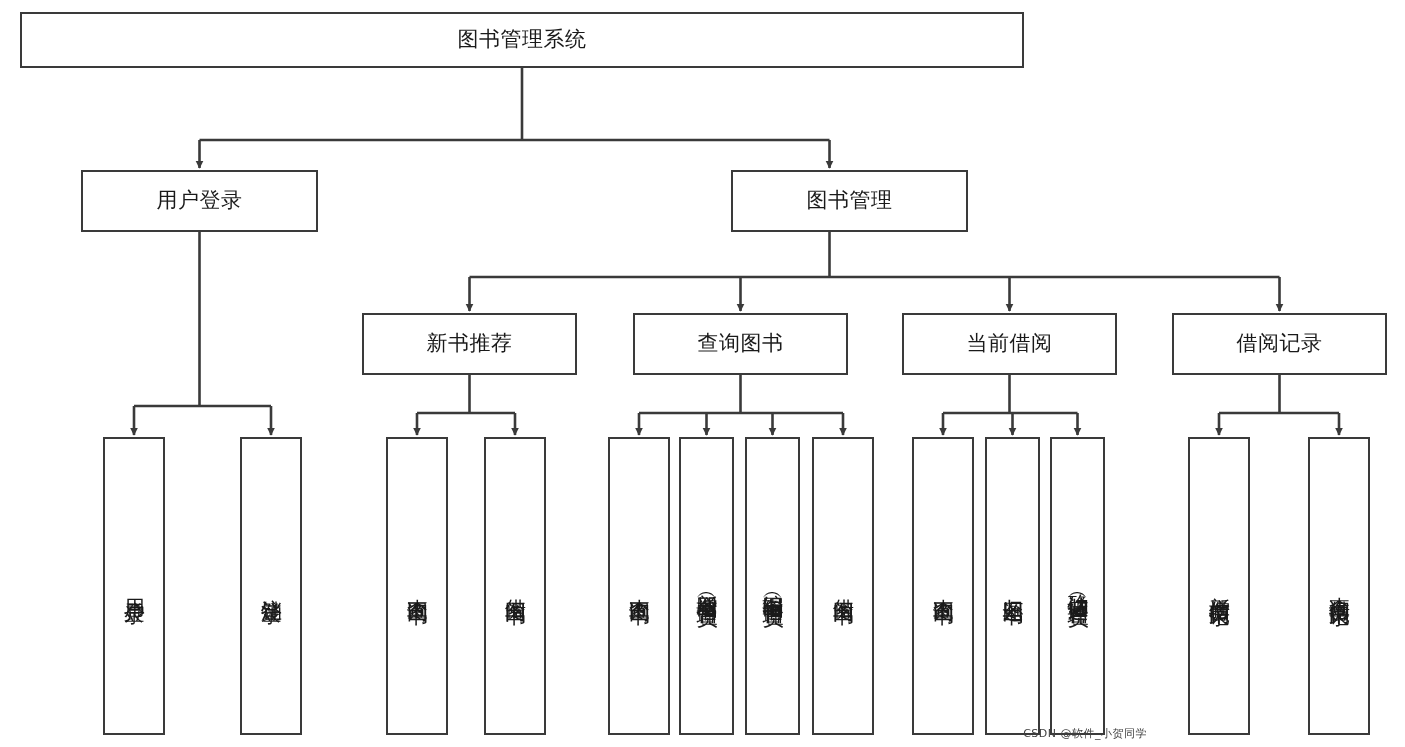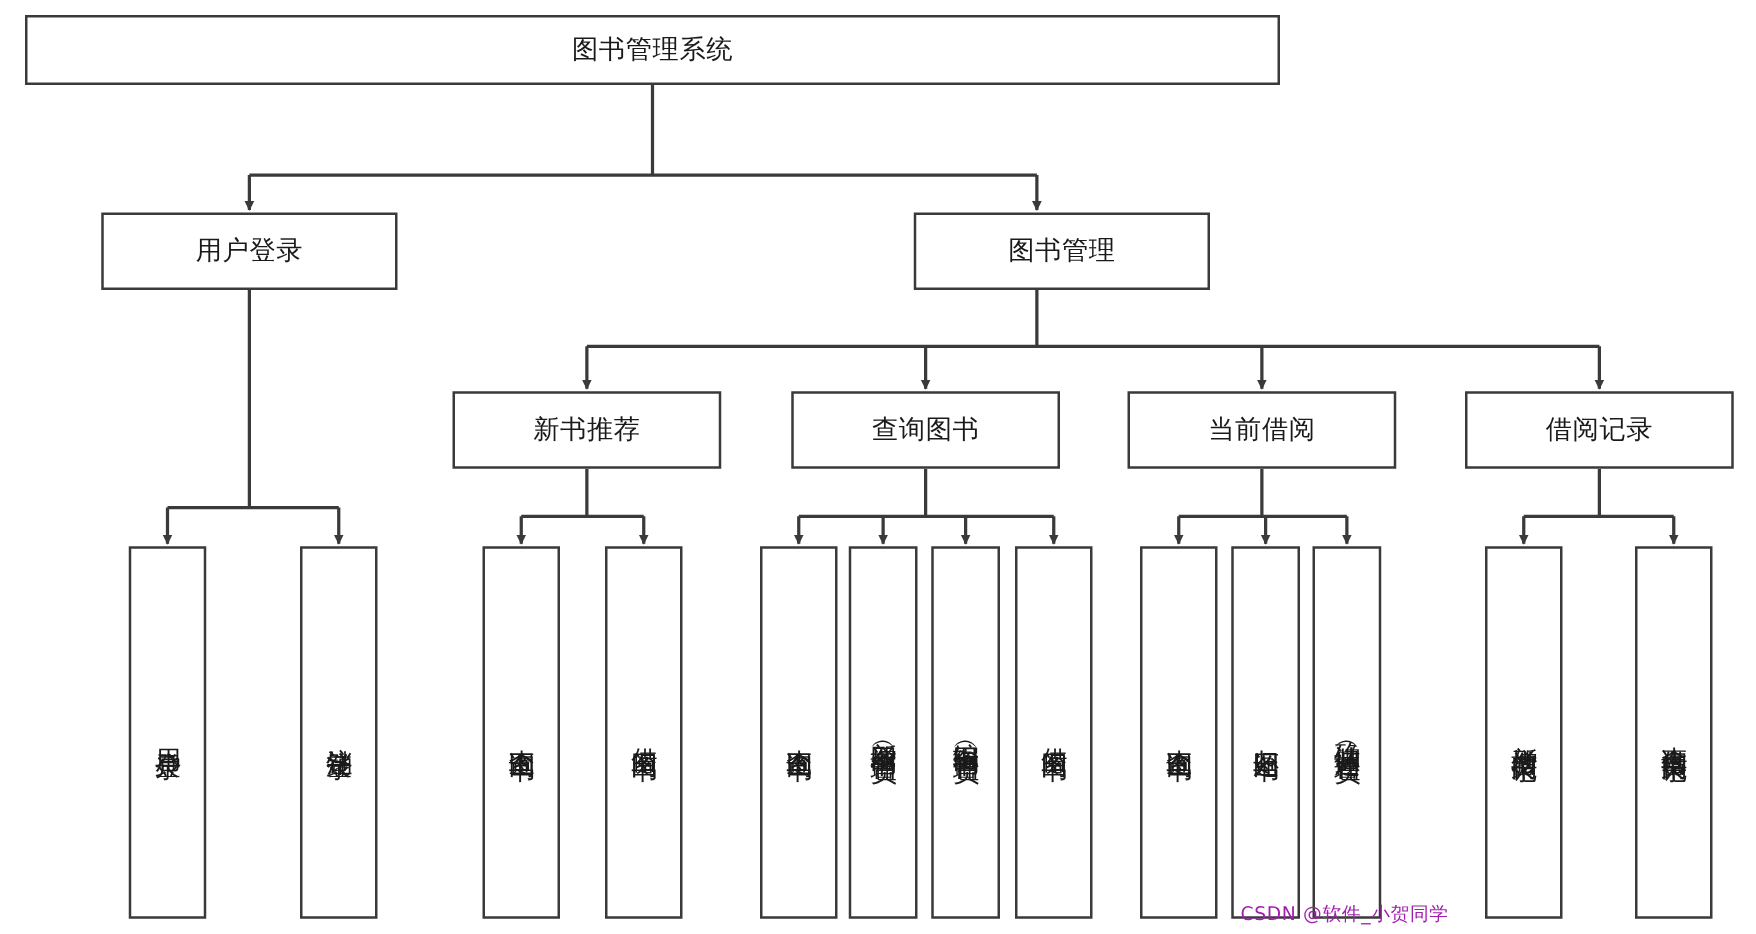--- a/index.html
+++ b/index.html
@@ -46,24 +46,24 @@
   .node-label-v {
     writing-mode: vertical-rl;
     text-orientation: upright;
     font-size: 21px;
     line-height: 1.28;
     letter-spacing: 2px;
     white-space: nowrap;
   }
   .watermark {
     position: absolute;
-    right: 8px;
+    right: 20px;
     bottom: 6px;
-    font-size: 15px;
-    color: #a21caf;
+    font-size: 11px;
+    color: #404040;
     letter-spacing: 0.5px;
     white-space: nowrap;
     pointer-events: none;
   }
 </style>
 </head>
 <body>
 
 <div id="diagram-root">
 

